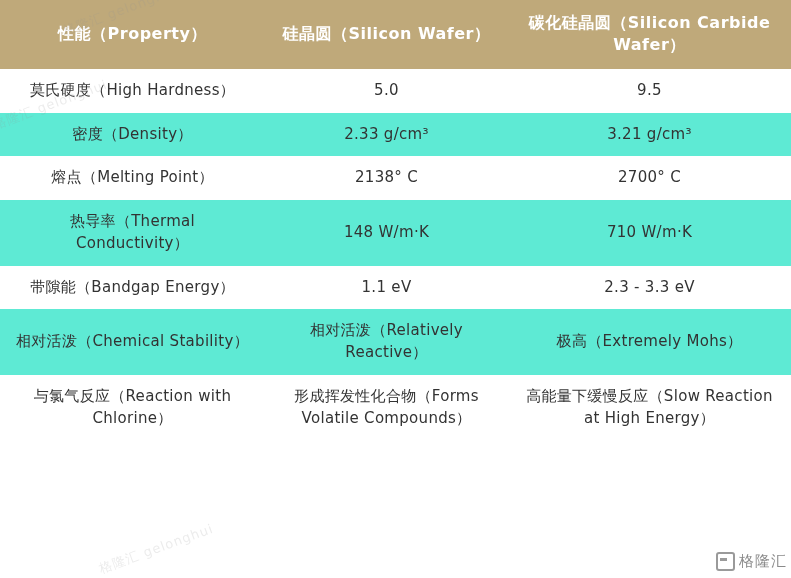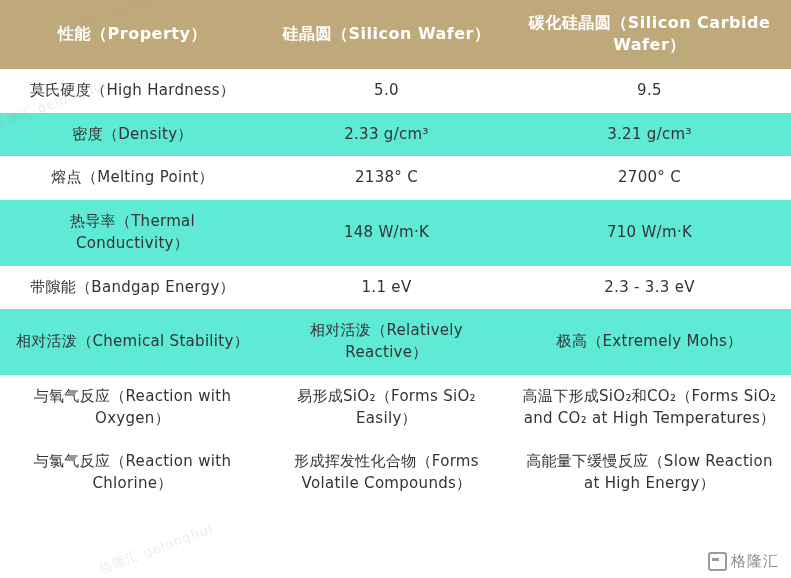--- a/index.html
+++ b/index.html
@@ -61,21 +61,21 @@
     letter-spacing: 1px;
     pointer-events: none;
     user-select: none;
     white-space: nowrap;
   }
   .wm-1 { top: 2px; left: 60px; transform: rotate(-20deg); }
   .wm-2 { top: 96px; left: -10px; transform: rotate(-20deg); }
   .wm-3 { top: 540px; left: 96px; transform: rotate(-20deg); }
   .logo {
     position: absolute;
-    right: 8px;
+    right: 0;
     bottom: 6px;
     display: flex;
     align-items: center;
     gap: 4px;
     color: #8a8a8a;
     font-size: 15px;
     letter-spacing: 1px;
     background: rgba(255,255,255,0.6);
     padding: 1px 4px;
     border-radius: 2px;
@@ -141,25 +141,20 @@
         <td>带隙能（Bandgap Energy）</td>
         <td>1.1 eV</td>
         <td>2.3 - 3.3 eV</td>
       </tr>
       <tr class="row-even">
         <td>相对活泼（Chemical Stability）</td>
         <td>相对活泼（Relatively Reactive）</td>
         <td>极高（Extremely Mohs）</td>
       </tr>
       <tr class="row-odd">
-        <td>与氧气反应（Reaction with Oxygen）</td>
-        <td>易形成SiO₂（Forms SiO₂ Easily）</td>
-        <td>高温下形成SiO₂和CO₂（Forms SiO₂ and CO₂ at High Temperatures）</td>
-      </tr>
-      <tr class="row-odd">
         <td>与氯气反应（Reaction with Chlorine）</td>
         <td>形成挥发性化合物（Forms Volatile Compounds）</td>
         <td>高能量下缓慢反应（Slow Reaction at High Energy）</td>
       </tr>
     </tbody>
   </table>
 
   <div class="wm wm-1">格隆汇 gelonghui</div>
   <div class="wm wm-2">格隆汇 gelonghui</div>
   <div class="wm wm-3">格隆汇 gelonghui</div>

